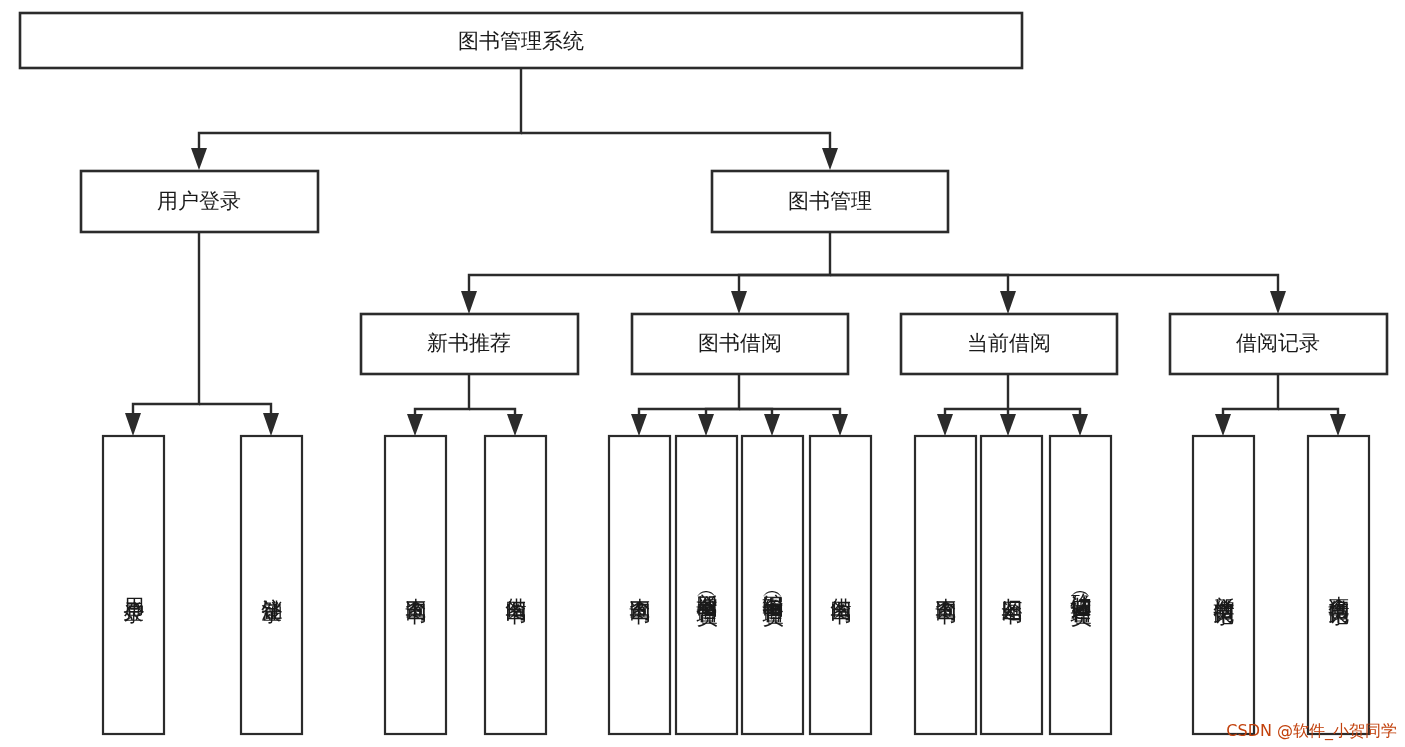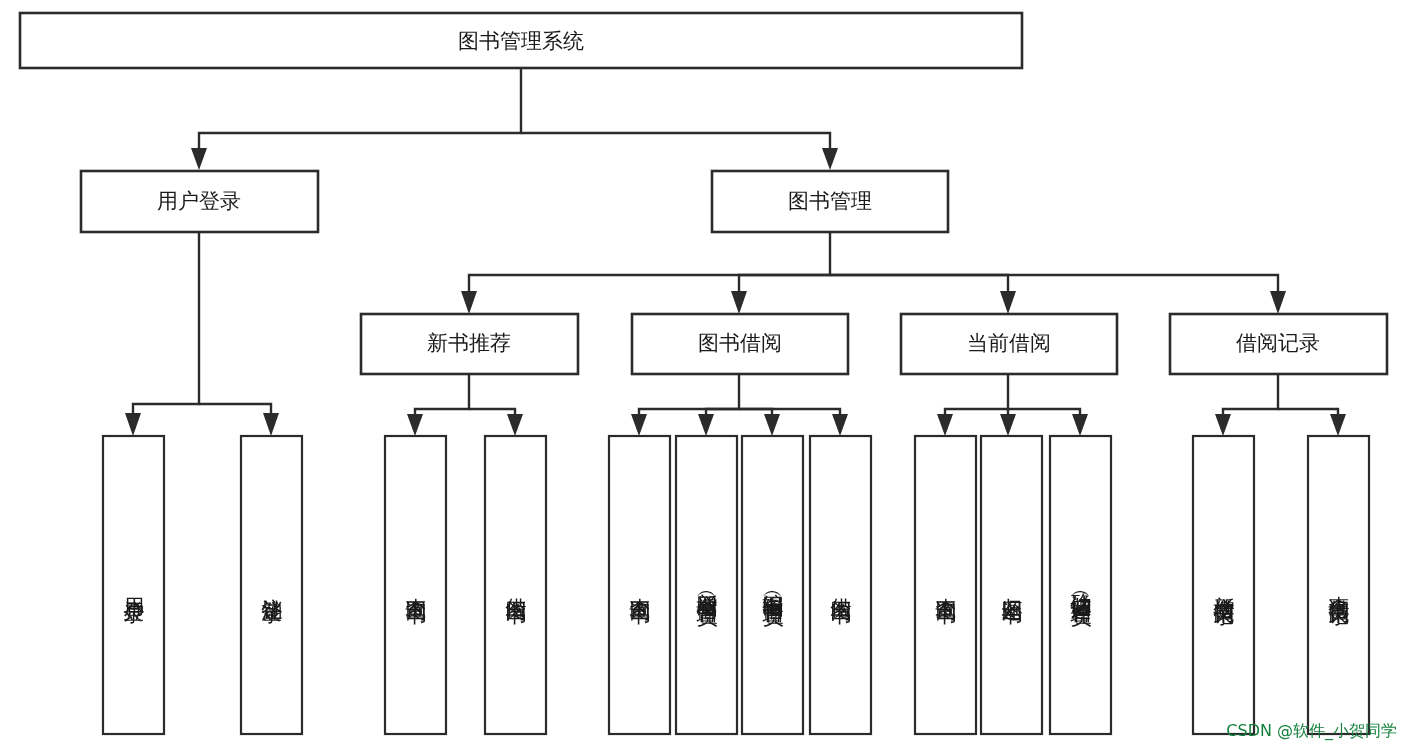--- a/index.html
+++ b/index.html
@@ -57,21 +57,21 @@
     writing-mode: vertical-rl;
     text-orientation: upright;
     letter-spacing: 2px;
   }
   .watermark {
     position: absolute;
     right: 8px;
     bottom: 5px;
     font-family: "DejaVu Sans", "Liberation Sans", sans-serif;
     font-size: 16px;
-    color: #15803d;
+    color: #c2410c;
     white-space: nowrap;
     pointer-events: none;
   }
 </style>
 </head>
 <body>
 
 <div id="diagram-root">
   <svg class="flow" viewBox="0 0 1405 747" xmlns="http://www.w3.org/2000/svg">
 

